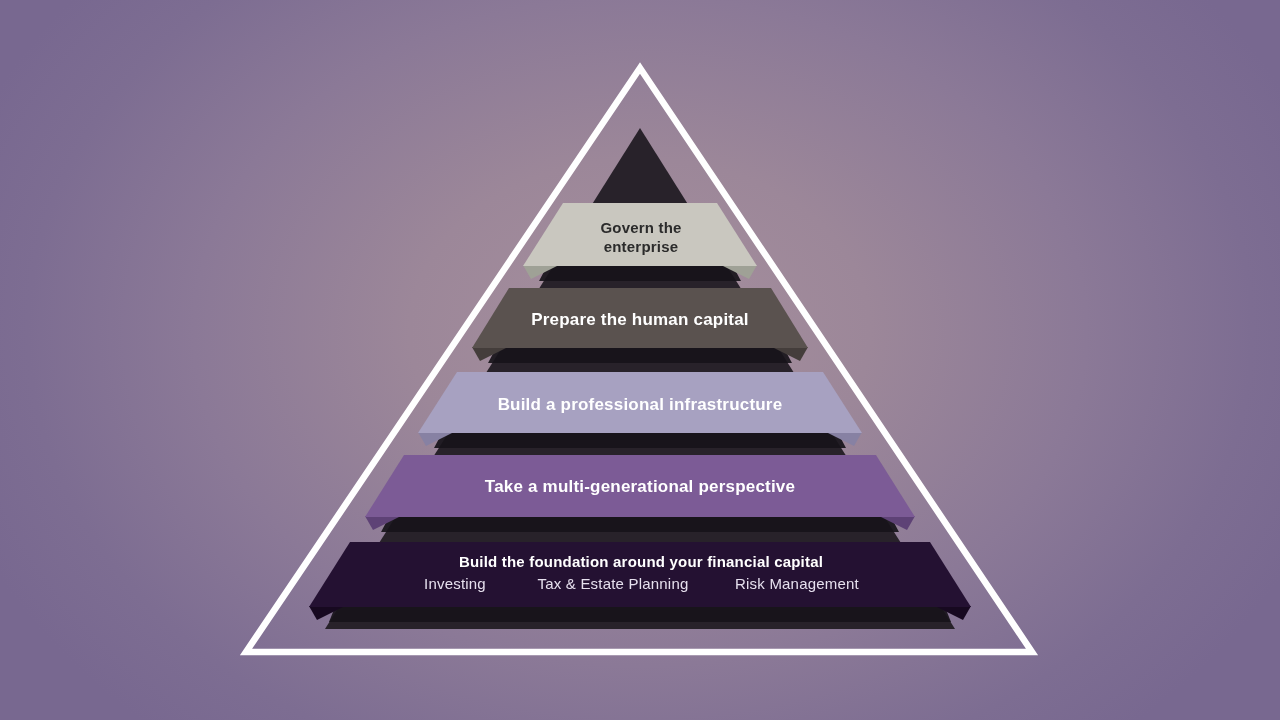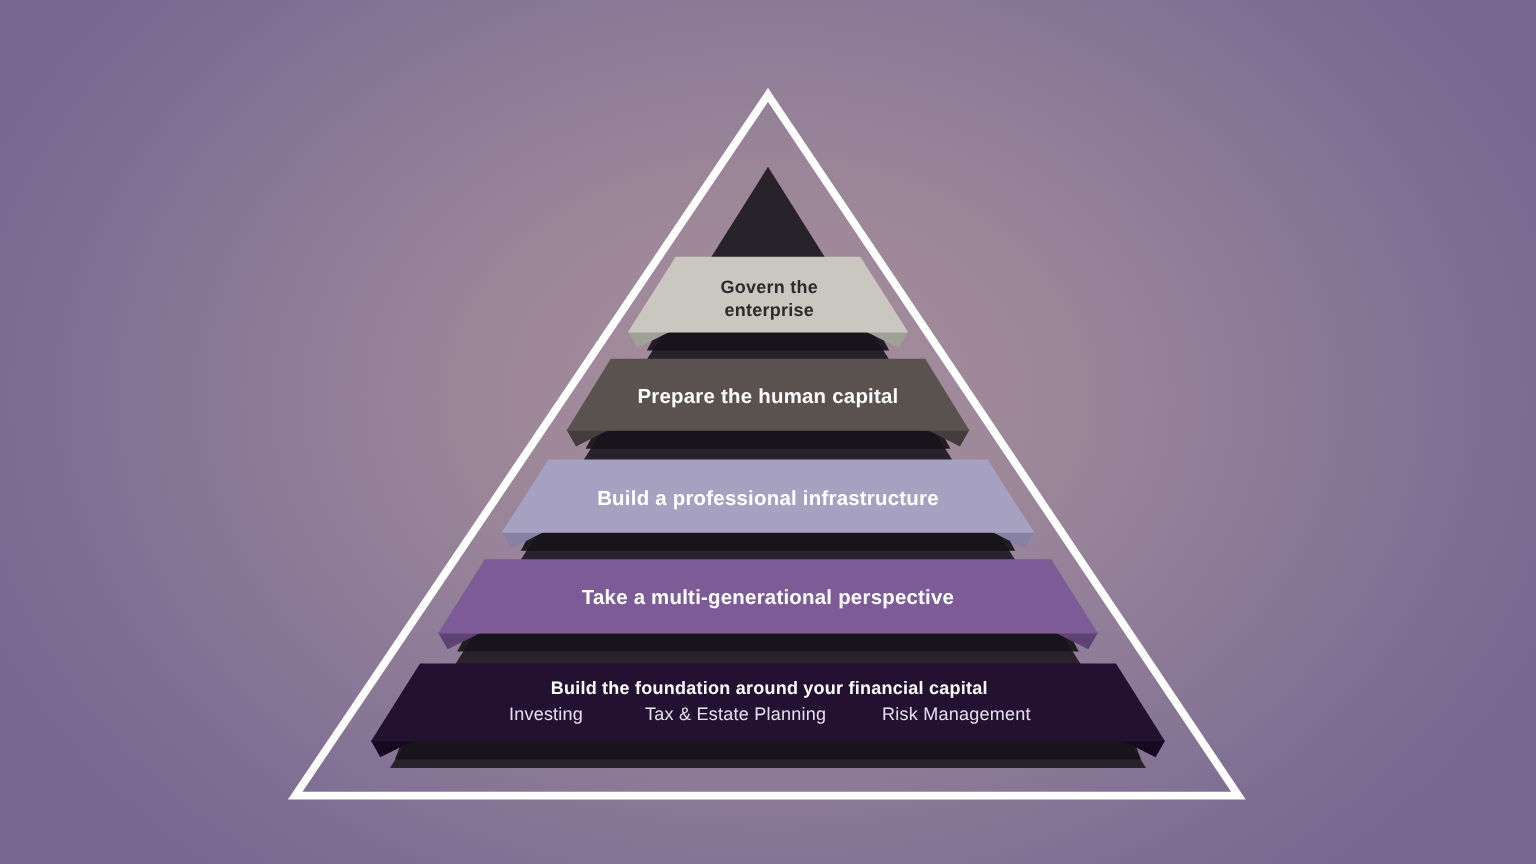--- a/index.html
+++ b/index.html
@@ -12,21 +12,20 @@
   body {
     background:
       radial-gradient(ellipse 720px 540px at 50% 46%,
         #a68f9d 0%, #9c8799 32%, #8b7997 62%, #7d6d92 85%, #786890 100%);
     font-family: "Liberation Sans", sans-serif;
   }
   .stage {
     position: relative;
     width: 1280px;
     height: 690px;
-    margin-top: 11px;
   }
   svg { display: block; }
   .lbl {
     font-family: "Liberation Sans", sans-serif;
     font-weight: bold;
     font-size: 17px;
     letter-spacing: 0.2px;
   }
   .lbl-small {
     font-family: "Liberation Sans", sans-serif;

